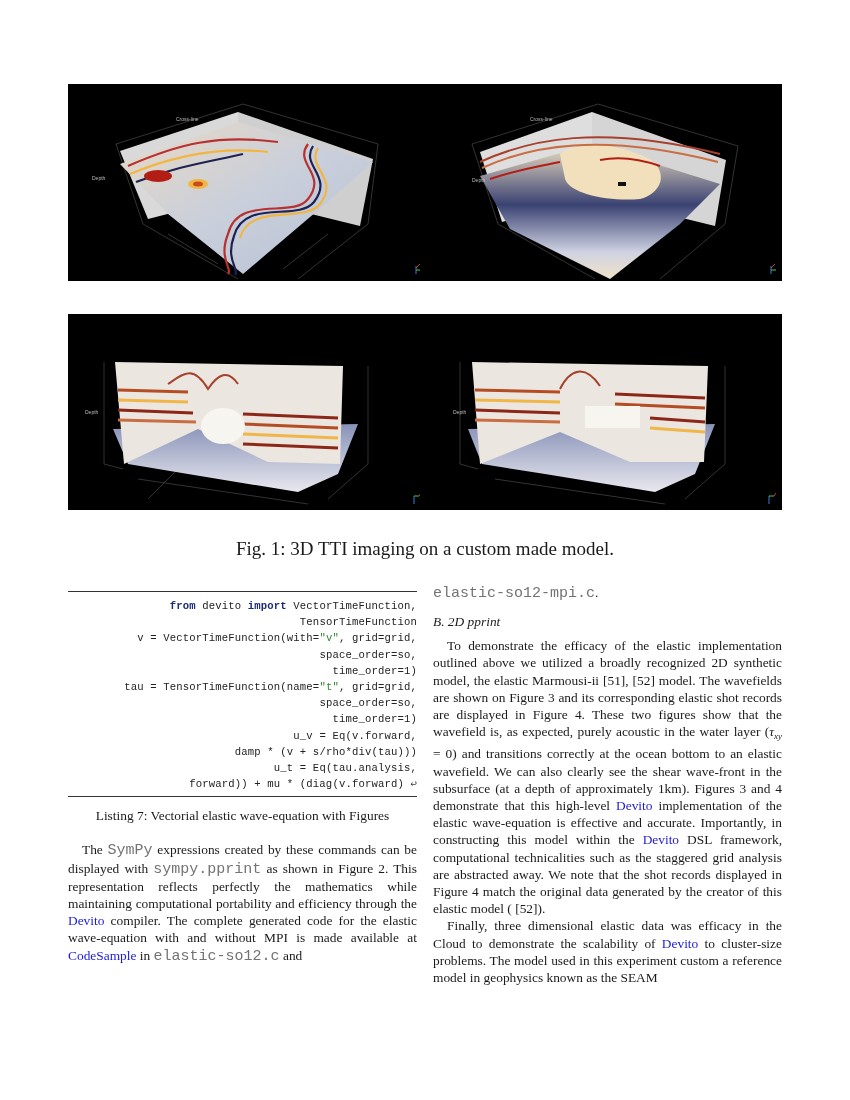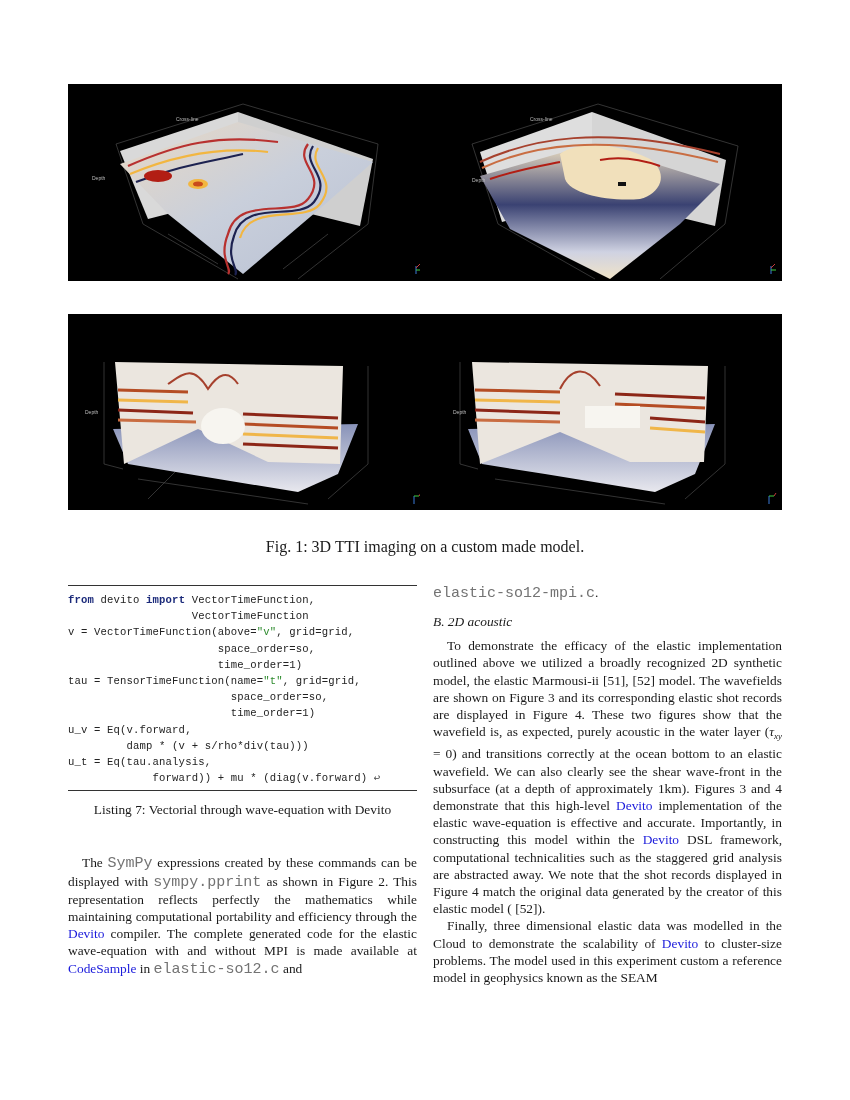--- a/index.html
+++ b/index.html
@@ -7,28 +7,28 @@
     width: 850px; height: 1100px; position: relative; overflow: hidden;
     font-family: "Liberation Serif", "DejaVu Serif", serif;
     color: #1a1a1a;
   }
   .figure-panel {
     position: absolute; background: #000; overflow: hidden;
   }
   .figure-panel svg { display: block; width: 100%; height: 100%; }
   .fig-caption {
     position: absolute; left: 0; width: 850px; top: 538px;
-    text-align: center; font-size: 16px;
+    text-align: center; font-size: 19px;
   }
   .col { position: absolute; top: 584px; }
   .col-left { left: 68px; width: 349px; }
   .col-right { left: 433px; width: 349px; }
   .listing {
     border-top: 1px solid #333; border-bottom: 1px solid #333;
-    padding: 6px 0 4px 0; margin-top: 1px;
+    padding: 6px 0 4px 0; margin-top: 7px; text-align: right;
   }
   .code-line {
     font-family: "Liberation Mono", "DejaVu Sans Mono", monospace;
     font-size: 10.6px; line-height: 16.2px; white-space: pre; color: #222;
     letter-spacing: 0.15px;
   }
   .kw { color: #1b2a7a; font-weight: bold; }
   .str { color: #2e8b2e; }
   .wrap-arrow { color: #444; }
   .listing-caption {
@@ -203,43 +203,43 @@
       <line x1="354" y1="182" x2="356" y2="179" stroke="#c83b3b" stroke-width="1"></line>
     </g>
   </svg>
 </div>
 
 <div class="fig-caption">Fig. 1: 3D TTI imaging on a custom made model.</div>
 
 <div class="col col-left">
   <div class="listing" id="listing">
       <div class="code-line"><span class="kw">from</span><span> devito </span><span class="kw">import</span><span> VectorTimeFunction,</span></div>
-      <div class="code-line"><span>                   VectorTimeFunction</span></div>
-      <div class="code-line"><span>v = VectorTimeFunction(above=</span><span class="str">"v"</span><span>, grid=grid,</span></div>
+      <div class="code-line"><span>                   TensorTimeFunction</span></div>
+      <div class="code-line"><span>v = VectorTimeFunction(with=</span><span class="str">"v"</span><span>, grid=grid,</span></div>
       <div class="code-line"><span>                       space_order=so,</span></div>
       <div class="code-line"><span>                       time_order=1)</span></div>
       <div class="code-line"><span>tau = TensorTimeFunction(name=</span><span class="str">"t"</span><span>, grid=grid,</span></div>
       <div class="code-line"><span>                         space_order=so,</span></div>
       <div class="code-line"><span>                         time_order=1)</span></div>
       <div class="code-line"><span>u_v = Eq(v.forward,</span></div>
       <div class="code-line"><span>         damp * (v + s/rho*div(tau)))</span></div>
       <div class="code-line"><span>u_t = Eq(tau.analysis,</span></div>
       <div class="code-line"><span>             forward)) + mu * (diag(v.forward) </span><span class="wrap-arrow">↩</span></div>
     </div>
-  <div class="listing-caption">Listing 7: Vectorial through wave-equation with Devito</div>
-
-  <p class="body indent" style="margin-top:36px;">
+  <div class="listing-caption">Listing 7: Vectorial elastic wave-equation with Figures</div>
+
+  <p class="body indent" style="margin-top:17px;">
     <span>The </span><span class="tt">SymPy</span><span> expressions created by these commands can be displayed with </span><span class="tt">sympy.pprint</span><span> as shown in Figure 2. This representation reflects perfectly the mathematics while maintaining computational portability and efficiency through the </span><a class="link">Devito</a><span> compiler. The complete generated code for the elastic wave-equation with and without MPI is made available at </span><a class="link">CodeSample</a><span> in </span><span class="tt">elastic-so12.c</span><span> and</span>
   </p>
 </div>
 
 <div class="col col-right">
   <p class="body"><span class="tt">elastic-so12-mpi.c</span><span>.</span></p>
 
-  <div class="section-head">B. 2D acoustic</div>
+  <div class="section-head">B. 2D pprint</div>
   <p class="body indent">
     <span>To demonstrate the efficacy of the elastic implementation outlined above we utilized a broadly recognized 2D synthetic model, the elastic Marmousi-ii [51], [52] model. The wavefields are shown on Figure 3 and its corresponding elastic shot records are displayed in Figure 4. These two figures show that the wavefield is, as expected, purely acoustic in the water layer (</span><span class="math"><span>τ</span><span class="sub">xy</span></span><span> = 0</span><span>) and transitions correctly at the ocean bottom to an elastic wavefield. We can also clearly see the shear wave-front in the subsurface (at a depth of approximately 1km). Figures 3 and 4 demonstrate that this high-level </span><a class="link">Devito</a><span> implementation of the elastic wave-equation is effective and accurate. Importantly, in constructing this model within the </span><a class="link">Devito</a><span> DSL framework, computational technicalities such as the staggered grid analysis are abstracted away. We note that the shot records displayed in Figure 4 match the original data generated by the creator of this elastic model ( [52]).</span>
   </p>
 
   <p class="body indent">
-    <span>Finally, three dimensional elastic data was modelled in the Cloud to demonstrate the scalability of </span><a class="link">Devito</a><span> to cluster-size problems. The model used in this experiment custom a reference model in geophysics known as the SEAM</span>
+    <span>Finally, three dimensional elastic data was efficacy in the Cloud to demonstrate the scalability of </span><a class="link">Devito</a><span> to cluster-size problems. The model used in this experiment custom a reference model in geophysics known as the SEAM</span>
   </p>
 </div>
 
 </body></html>

